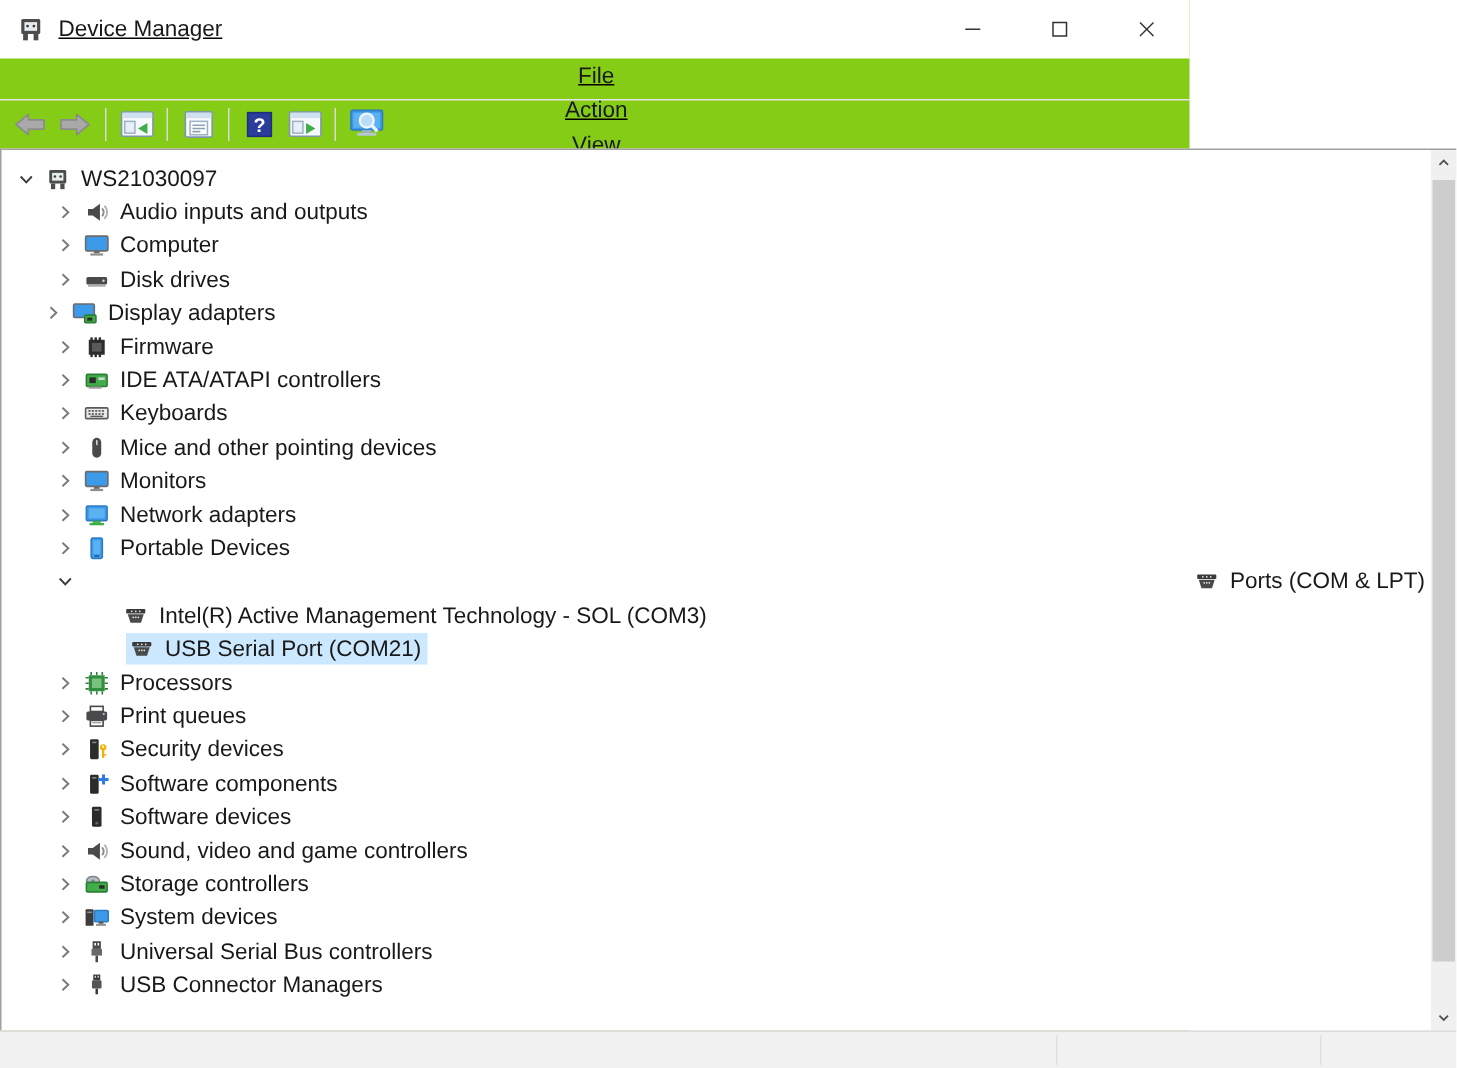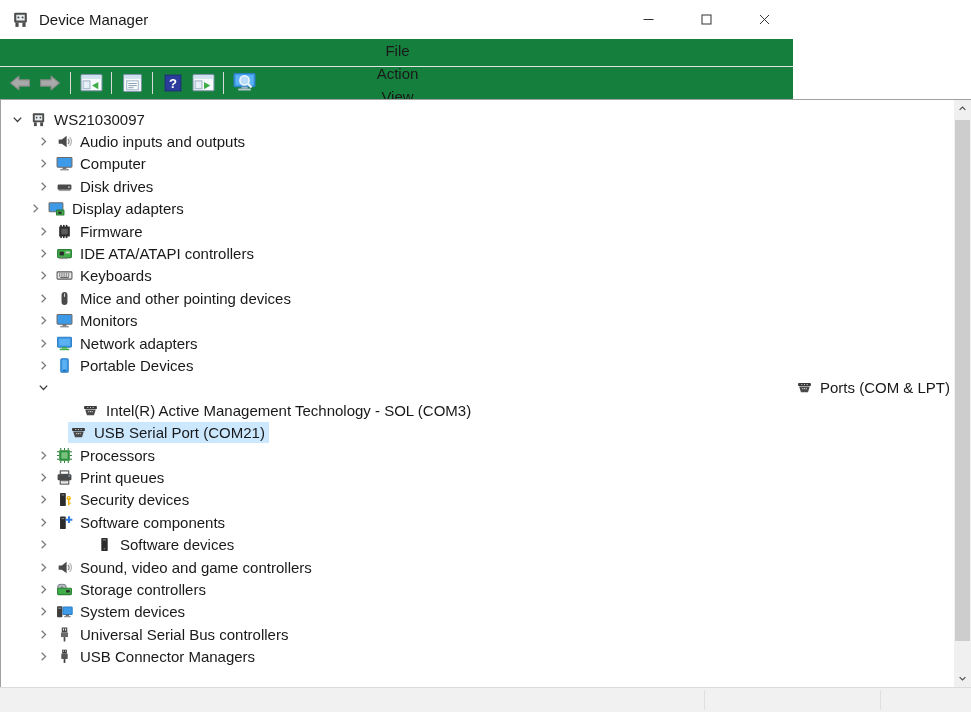--- a/index.html
+++ b/index.html
@@ -1,18 +1,18 @@
 <!DOCTYPE html>
 <html><head>
 <meta charset="utf-8">
 <style>
   * { box-sizing: border-box; margin: 0; padding: 0; }
   html,body { width:971px; height:712px; overflow:hidden; background:#fff;
     font-family:"Liberation Sans", sans-serif; }
-  .window { position:relative; width:793px; height:712px; background:#15803d; }
+  .window { position:relative; width:793px; height:712px; background:#84cc16;text-decoration:underline; }
 
   
   .titlebar { height:39px; display:flex; align-items:center; padding-left:11px; background:#fff; }
   .title-icon { width:19px; height:19px; margin-right:9px; flex:none; }
   .title-icon svg { width:100%; height:100%; display:block; }
   .title-text { font-size:15px; color:#191919; }
   .win-controls { margin-left:auto; display:flex; height:39px; }
   .win-btn { width:58px; height:39px; display:flex; align-items:center; justify-content:center;
     background:transparent; border:none; cursor:default; }
   .win-btn svg { width:11px; height:11px; display:block; }
@@ -445,21 +445,21 @@
                   <circle cx="10.5" cy="5.2" r="0.55"></circle>
                   <circle cx="6.4" cy="9" r="0.55"></circle>
                   <circle cx="8" cy="9" r="0.55"></circle>
                   <circle cx="9.6" cy="9" r="0.55"></circle>
                 </g>
               </svg>
             </span>
             <span class="tlabel">Intel(R) Active Management Technology - SOL (COM3)</span>
           </span>
         </div>
-        <div class="trow" style="padding-left: 46px;">
+        <div class="trow" style="padding-left: 62px;">
           <span class="chev"></span>
           <span class="selwrap selected">
             <span class="icon16">
               <svg viewBox="0 0 16 16">
                 <rect x="2" y="3.8" width="12" height="2.8" rx="0.6" fill="#3a3a3a"></rect>
                 <path d="M3 7 h10 l-1.7 5.4 h-6.6 z" fill="#4a4a4a"></path>
                 <g fill="#e8e8e8">
                   <circle cx="5.5" cy="5.2" r="0.55"></circle>
                   <circle cx="8" cy="5.2" r="0.55"></circle>
                   <circle cx="10.5" cy="5.2" r="0.55"></circle>
@@ -551,21 +551,21 @@
             <span class="icon16">
               <svg viewBox="0 0 16 16">
                 <rect x="3.8" y="2.4" width="5.4" height="11.8" rx="0.8" fill="#2b2b2b"></rect>
                 <rect x="5.2" y="3.8" width="2.6" height="1" fill="#888"></rect>
                 <path d="M11.3 2.2 h1.9 v2.2 h2.2 v1.9 h-2.2 v2.2 h-1.9 V6.3 H9.1 V4.4 h2.2 z" fill="#2f7de4"></path>
               </svg>
             </span>
             <span class="tlabel">Software components</span>
           </span>
         </div>
-        <div class="trow" style="padding-left: 32px; gap: 40px;">
+        <div class="trow" style="padding-left: 32px;">
           <span class="chev">
             <svg viewBox="0 0 14 14">
               <path d="M5 3 l4.2 4 L5 11" fill="none" stroke="#7a7a7a" stroke-width="1.4"></path>
             </svg>
           </span>
           <span class="selwrap">
             <span class="icon16">
               <svg viewBox="0 0 16 16">
                 <rect x="5" y="1.8" width="6" height="12.4" rx="0.8" fill="#2b2b2b"></rect>
                 <rect x="6.5" y="3.2" width="3" height="1" fill="#888"></rect>

